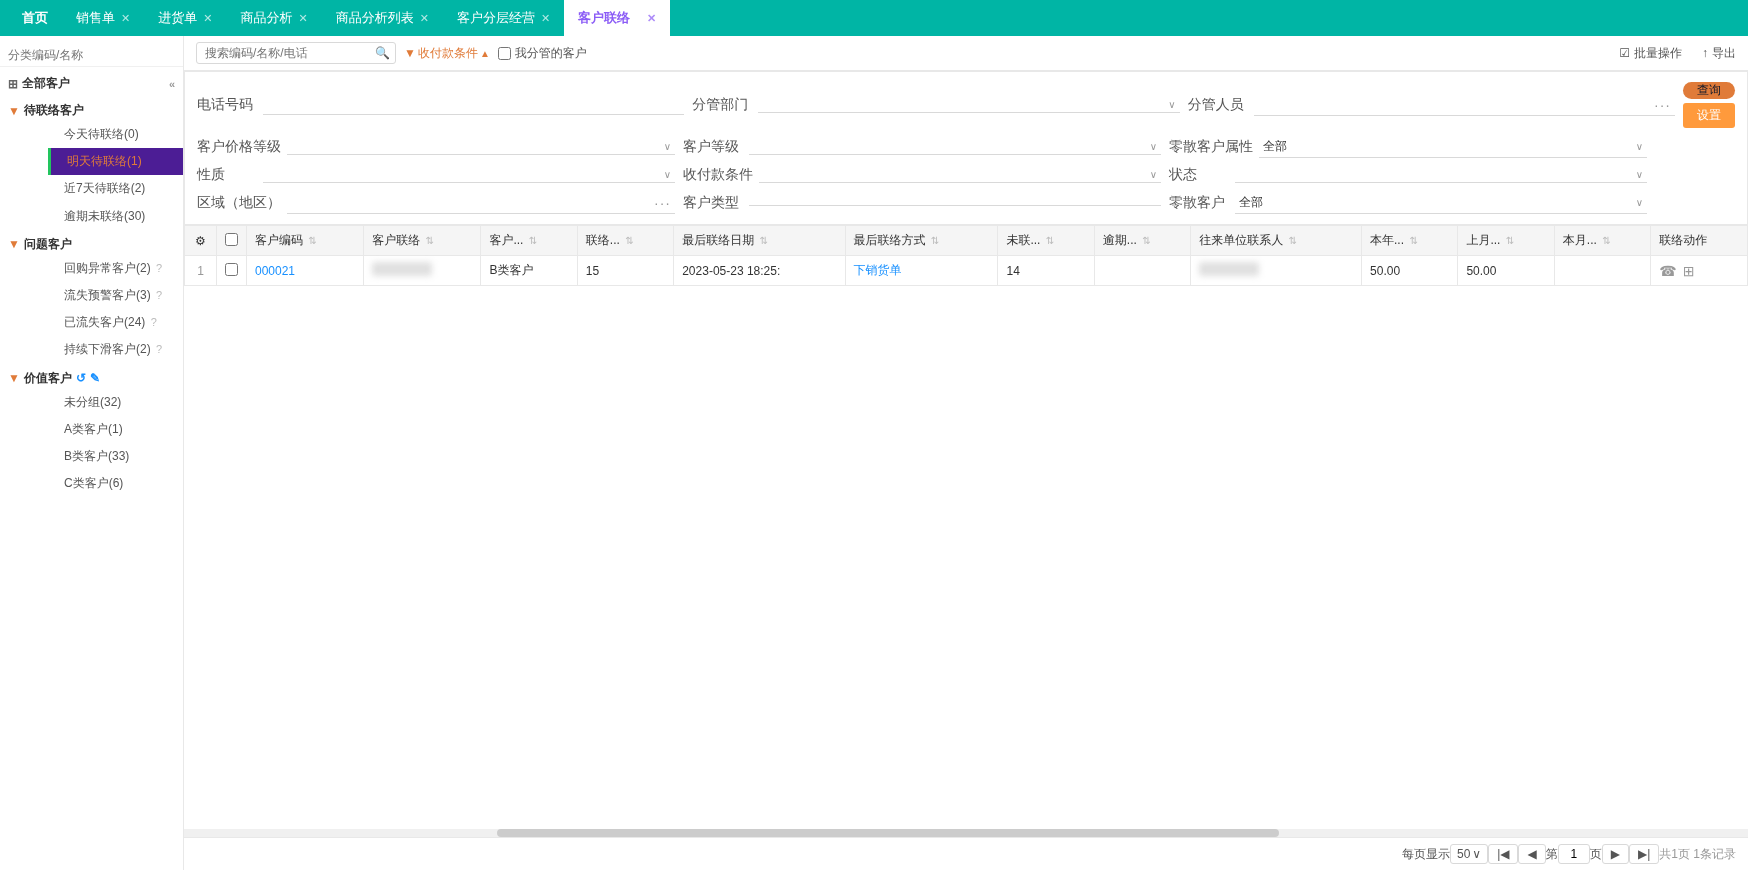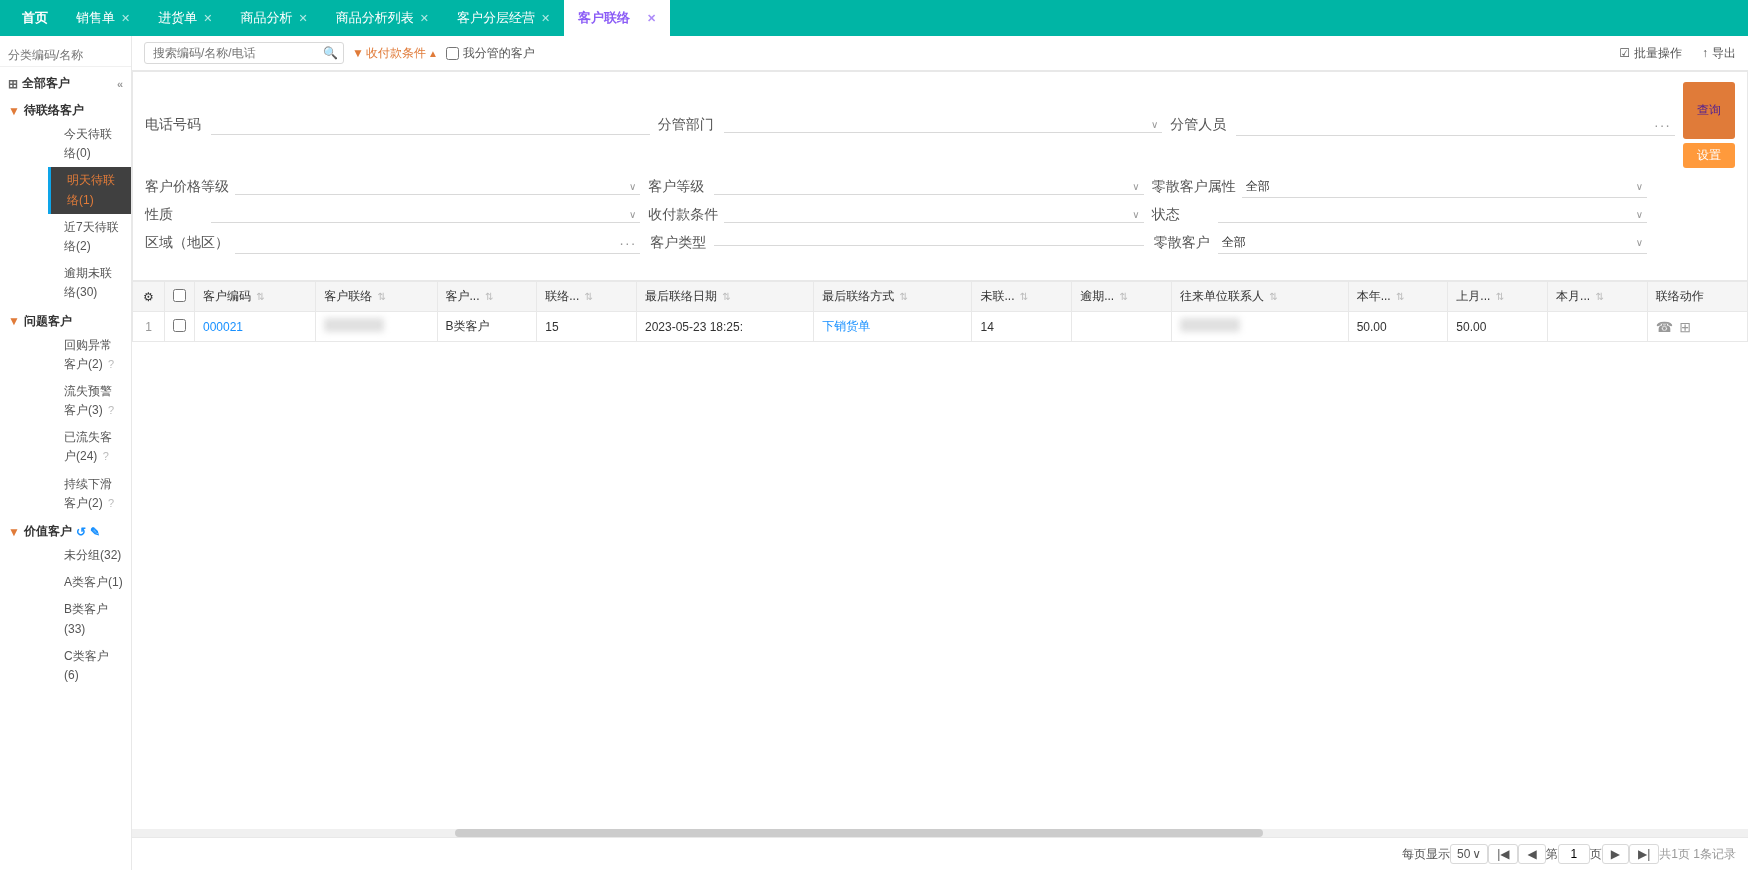--- a/index.html
+++ b/index.html
@@ -39,21 +39,21 @@
     }
 
     
     .main-layout {
       display: flex;
       height: calc(100vh - 36px);
     }
 
     
     .sidebar {
-      width: 132px;
+      width: 184px;
       background: #fff;
       border-right: 1px solid #e8e8e8;
       padding: 8px 0;
       overflow-y: auto;
       flex-shrink: 0;
     }
     .sidebar-search {
       display: flex;
       align-items: center;
       padding: 4px 8px;
@@ -102,23 +102,23 @@
 
     .sidebar-item {
       padding: 4px 8px 4px 16px;
       color: #555;
       cursor: pointer;
       font-size: 12px;
       line-height: 1.6;
       margin-left: 48px;
     }
     .sidebar-item.active {
-      background: #404040;
+      background: #4c1d95;
       color: #e07b39;
-      border-left: 3px solid #0ea5e9;
+      border-left: 3px solid #22c55e;
     }
     .sidebar-item .help-icon {
       color: #bbb;
       margin-left: 2px;
       font-size: 11px;
     }
 
     
     .content-area {
       flex: 1;
@@ -184,21 +184,21 @@
       margin: 0;
       padding: 10px 12px;
       border-bottom: 1px solid #e8e8e8;
     }
     .filter-row {
       display: flex;
       align-items: center;
       margin-bottom: 8px;
       gap: 8px;
     }
-    .filter-row:last-child { margin-bottom: 16px; text-align: center; }
+    .filter-row:last-child { margin-bottom: 0; }
     .filter-field {
       display: flex;
       align-items: center;
       flex: 1;
       gap: 6px;
     }
     .filter-label {
       color: #555;
       white-space: nowrap;
       font-size: 14px;
@@ -234,24 +234,24 @@
     }
     .filter-actions {
       display: flex;
       flex-direction: column;
       gap: 4px;
       align-items: flex-end;
       justify-content: center;
     }
     .btn-query {
       background: #e07b39;
-      color: #4c1d95;
+      color: #0f172a;
       border: none;
-      border-radius: 3px;
-      padding: 20px 14px;
+      border-radius: 9px;
+      padding: 0 14px;
       cursor: pointer;
       font-size: 12px;
     }
     .btn-set {
       background: #ff9a3c;
       color: #fff;
       border: none;
       border-radius: 3px;
       padding: 4px 14px;
       cursor: pointer;

